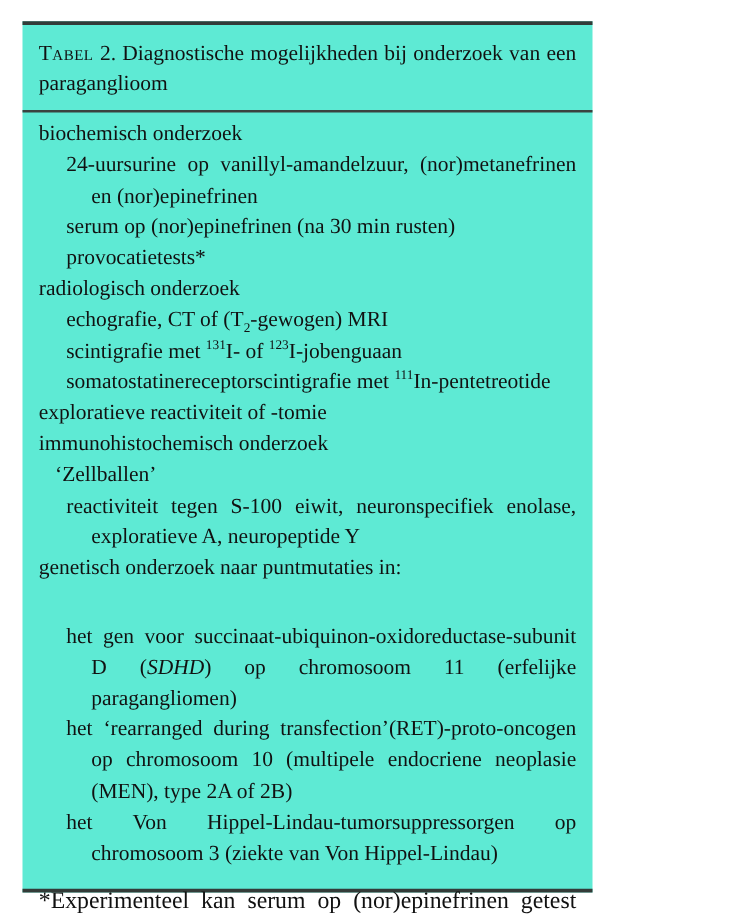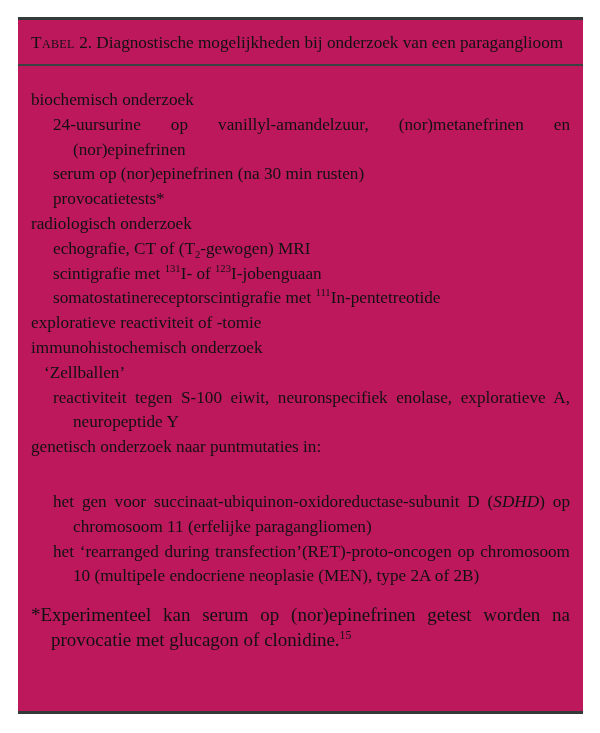--- a/index.html
+++ b/index.html
@@ -12,22 +12,22 @@
     height: 733px;
     font-family: "Liberation Serif", "DejaVu Serif", serif;
     color: #111111;
     overflow: hidden;
   }
 
   .table-box {
     position: absolute;
     left: 18px;
     top: 17px;
-    width: 565px;
-    background: #be185d;
+    width: 456px;
+    background: #5eead4;
     border-top: 3px solid #333b38;
     border-bottom: 3px solid #333b38;
     box-sizing: border-box;
     height: 697px;
   }
 
   
   .caption {
     padding: 11px 13px 9px 13px;
     font-size: 17.2px;
@@ -36,21 +36,21 @@
     text-justify: inter-word;
     border-bottom: 2px solid #3a4340;
   }
   .caption-label {
     font-variant: small-caps;
     letter-spacing: 0.4px;
   }
 
   
   .body-list {
-    padding: 22px 13px 0 13px;
+    padding: 5px 13px 0 13px;
   }
   .row {
     font-size: 17.2px;
     line-height: 24.8px;
     text-align: justify;
     text-justify: inter-word;
     white-space: normal;
   }
   .row.lvl0 { margin-left: 0px; }
 
@@ -94,19 +94,20 @@
       <div class="row hang1" style="text-align-last: left;"><span>echografie, CT of (T</span><sub>2</sub><span>-gewogen) MRI</span></div>
       <div class="row hang1" style="text-align-last: left;"><span>scintigrafie met </span><sup>131</sup><span>I- of </span><sup>123</sup><span>I-jobenguaan</span></div>
       <div class="row hang1" style="text-align-last: left;"><span>somatostatinereceptorscintigrafie met </span><sup>111</sup><span>In-pentetreotide</span></div>
       <div class="row lvl0" style="text-align-last: left;">exploratieve reactiviteit of -tomie</div>
       <div class="row lvl0" style="text-align-last: left;">immunohistochemisch onderzoek</div>
       <div class="row hang1" style="text-align-last: left; margin-left: 13px;">‘Zellballen’</div>
       <div class="row hang1" style="text-align-last: left;">reactiviteit tegen S-100 eiwit, neuronspecifiek enolase, exploratieve A, neuropeptide Y</div>
       <div class="row lvl0" style="text-align-last: left;">genetisch onderzoek naar puntmutaties in:</div>
       <div class="row hang1" style="text-align-last: left; margin-top: 30px;"><span>het gen voor succinaat-ubiquinon-oxidoreductase-subunit D (</span><i>SDHD</i><span>) op chromosoom 11 (erfelijke paragangliomen)</span></div>
       <div class="row hang1" style="text-align-last: left; font-family: Liberation Serif, serif;">het ‘rearranged during transfection’(RET)-proto-oncogen op chromosoom 10 (multipele endocriene neoplasie (MEN), type 2A of 2B)</div>
+      <div class="row hang1" style="text-align-last: left;">het Von Hippel-Lindau-tumorsuppressorgen op chromosoom 3 (ziekte van Von Hippel-Lindau)</div>
     </div>
 
   <div class="footnote" style="text-align-last: left;">
     <span>*Experimenteel kan serum op (nor)epinefrinen getest worden na provocatie met glucagon of clonidine.</span><sup>15</sup>
   </div>
 
 </div>
 
 </body></html>

